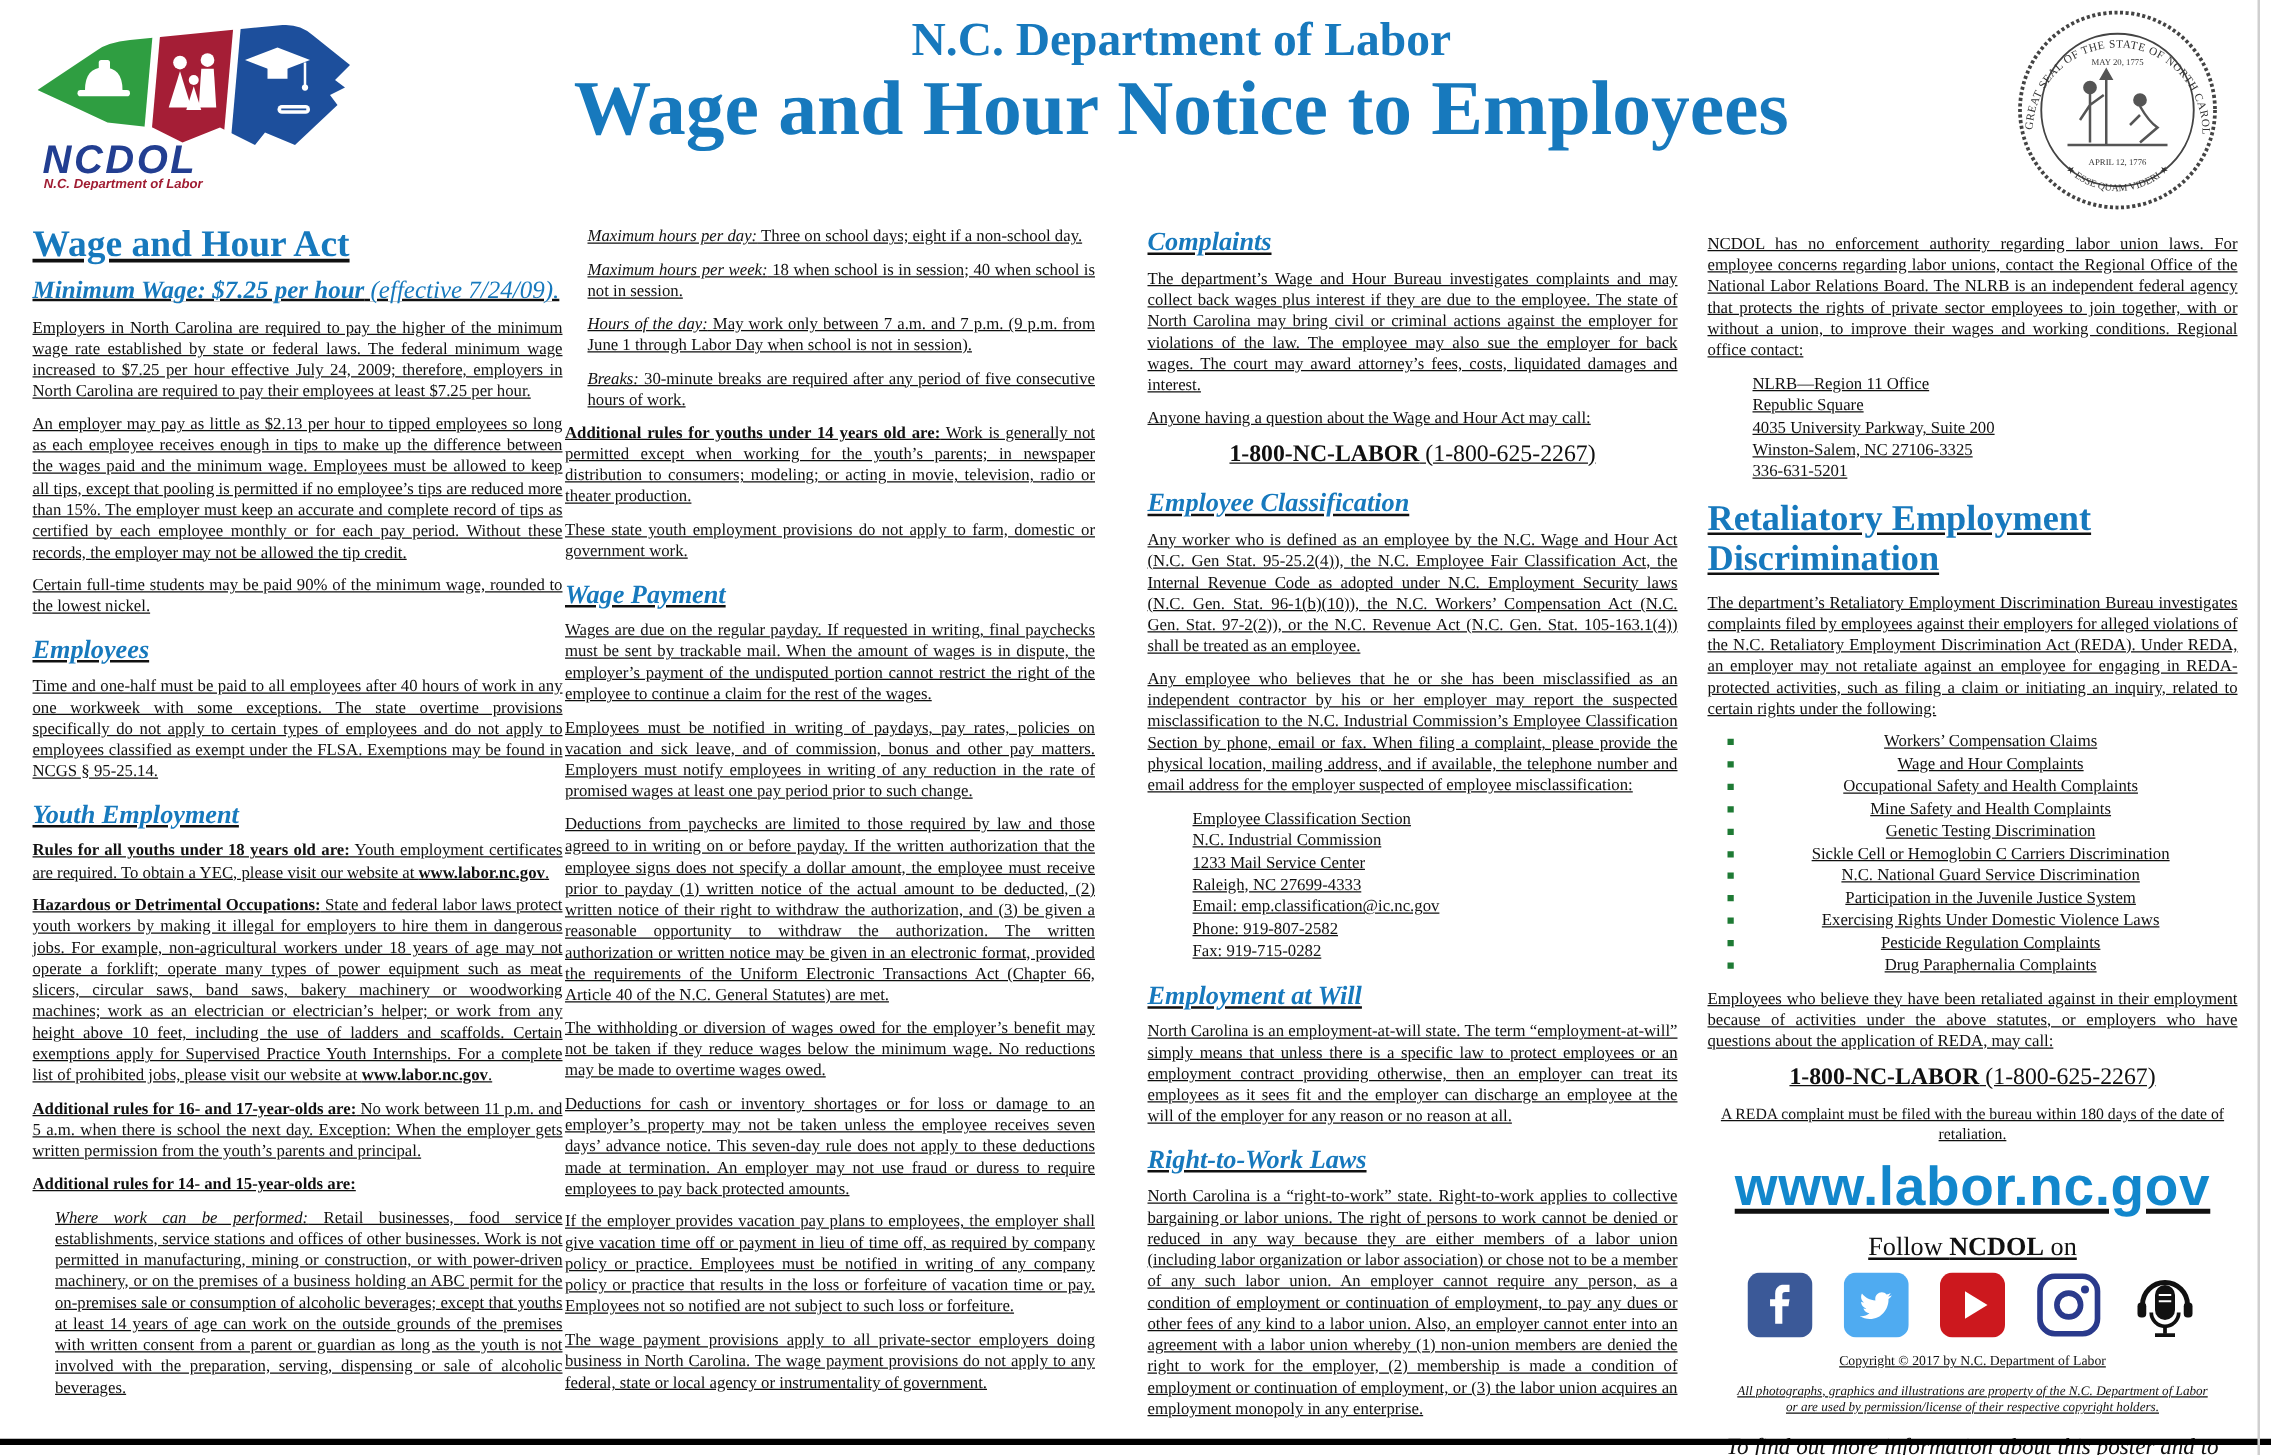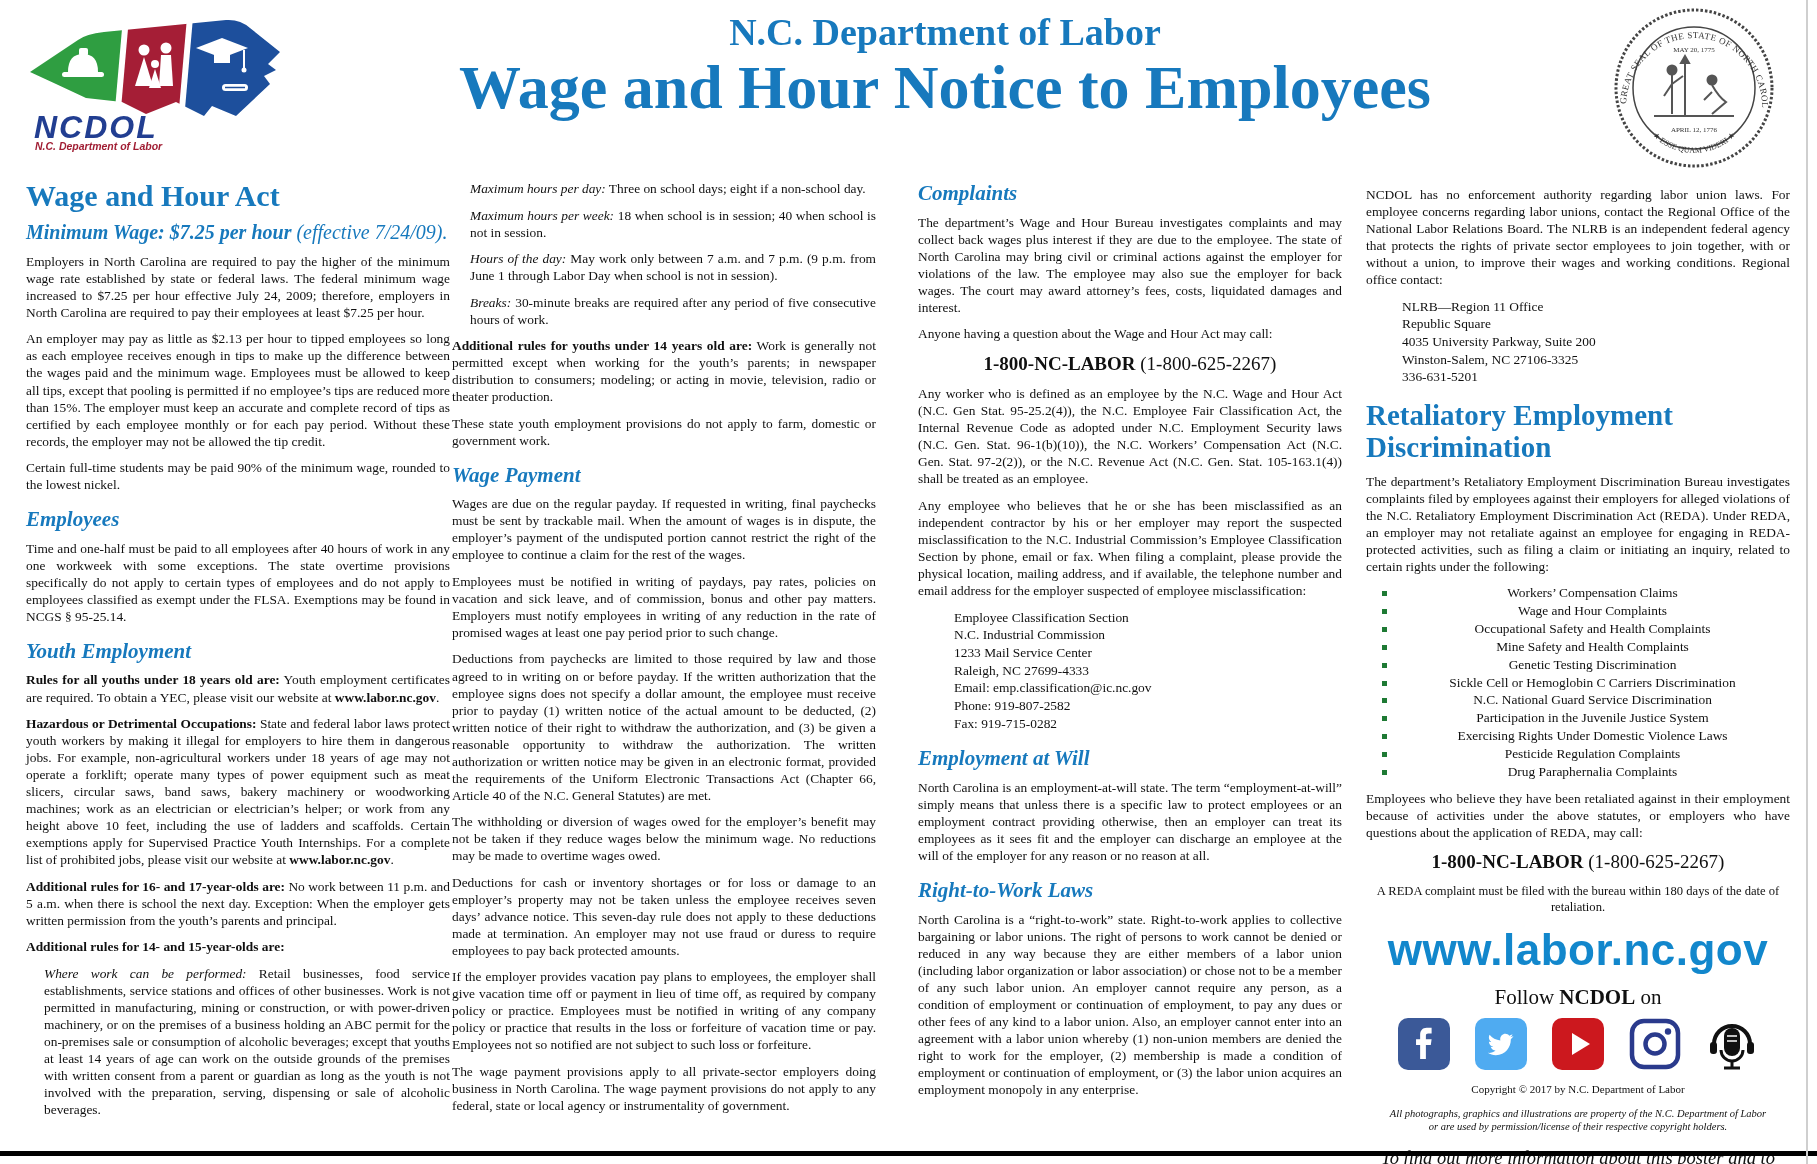--- a/index.html
+++ b/index.html
@@ -9,21 +9,21 @@
   html,body{margin:0;padding:0;overflow:hidden;}
   body{width:1817px;height:1164px;position:relative;background:#fff;
        font-family:"Liberation Serif",serif;color:#101010;}
   
   .logo{position:absolute;left:26px;top:6px;}
   .title-wrap{position:absolute;left:300px;top:12px;width:1290px;text-align:center;color:var(--blue);}
   .title1{font-size:38px;font-weight:bold;margin:0;line-height:1.1;}
   .title2{font-size:62px;font-weight:bold;margin:0;line-height:1.08;}
   .seal{position:absolute;left:1608px;top:4px;}
   
-  .col{position:absolute;top:180px;width:424px;font-size:13.4px;line-height:1.27;text-align:justify;}
+  .col{position:absolute;top:180px;width:424px;font-size:13.4px;line-height:1.27;text-align:justify;text-decoration:underline;}
   #col1{left:26px}#col2{left:452px}#col3{left:918px}#col4{left:1366px}
   .col p{margin:0 0 9.5px 0;}
   .main-head{font-size:30px;font-weight:bold;color:var(--blue);margin:0 0 8px;line-height:1.05;text-align:left;}
   .reda-head{font-size:29px;font-weight:bold;color:var(--blue);margin:14px 0 9px;line-height:1.1;text-align:left;}
   .sec-head{font-size:21px;font-weight:bold;font-style:italic;color:var(--blue);margin:13px 0 7px;text-align:left;}
   .minwage{font-size:20px;font-weight:bold;font-style:italic;color:var(--blue);margin:2px 0 8px;text-align:left;}
   .minwage .tail{font-weight:normal;}
   .lead{font-weight:bold;}
   .ilead{font-style:italic;}
   .indent{padding-left:18px;}
@@ -153,20 +153,21 @@
   <p>Deductions for cash or inventory shortages or for loss or damage to an employer’s property may not be taken unless the employee receives seven days’ advance notice. This seven-day rule does not apply to these deductions made at termination. An employer may not use fraud or duress to require employees to pay back protected amounts.</p>
   <p>If the employer provides vacation pay plans to employees, the employer shall give vacation time off or payment in lieu of time off, as required by company policy or practice. Employees must be notified in writing of any company policy or practice that results in the loss or forfeiture of vacation time or pay. Employees not so notified are not subject to such loss or forfeiture.</p>
   <p>The wage payment provisions apply to all private-sector employers doing business in North Carolina. The wage payment provisions do not apply to any federal, state or local agency or instrumentality of government.</p>
 </div>
 
 <div class="col" id="col3">
   <div class="sec-head" style="margin-top:0">Complaints</div>
   <p>The department’s Wage and Hour Bureau investigates complaints and may collect back wages plus interest if they are due to the employee. The state of North Carolina may bring civil or criminal actions against the employer for violations of the law. The employee may also sue the employer for back wages. The court may award attorney’s fees, costs, liquidated damages and interest.</p>
   <p>Anyone having a question about the Wage and Hour Act may call:</p>
   <p class="phone"><b>1-800-NC-LABOR</b><span> (1-800-625-2267)</span></p>
+  <div class="sec-head">Employee Classification</div>
   <p>Any worker who is defined as an employee by the N.C. Wage and Hour Act (N.C. Gen Stat. 95-25.2(4)), the N.C. Employee Fair Classification Act, the Internal Revenue Code as adopted under N.C. Employment Security laws (N.C. Gen. Stat. 96-1(b)(10)), the N.C. Workers’ Compensation Act (N.C. Gen. Stat. 97-2(2)), or the N.C. Revenue Act (N.C. Gen. Stat. 105-163.1(4)) shall be treated as an employee.</p>
   <p>Any employee who believes that he or she has been misclassified as an independent contractor by his or her employer may report the suspected misclassification to the N.C. Industrial Commission’s Employee Classification Section by phone, email or fax. When filing a complaint, please provide the physical location, mailing address, and if available, the telephone number and email address for the employer suspected of employee misclassification:</p>
   <div class="addr">
     <div>Employee Classification Section</div>
     <div>N.C. Industrial Commission</div>
     <div>1233 Mail Service Center</div>
     <div>Raleigh, NC 27699-4333</div>
     <div>Email: emp.classification@ic.nc.gov</div>
     <div>Phone: 919-807-2582</div>
     <div>Fax: 919-715-0282</div>

